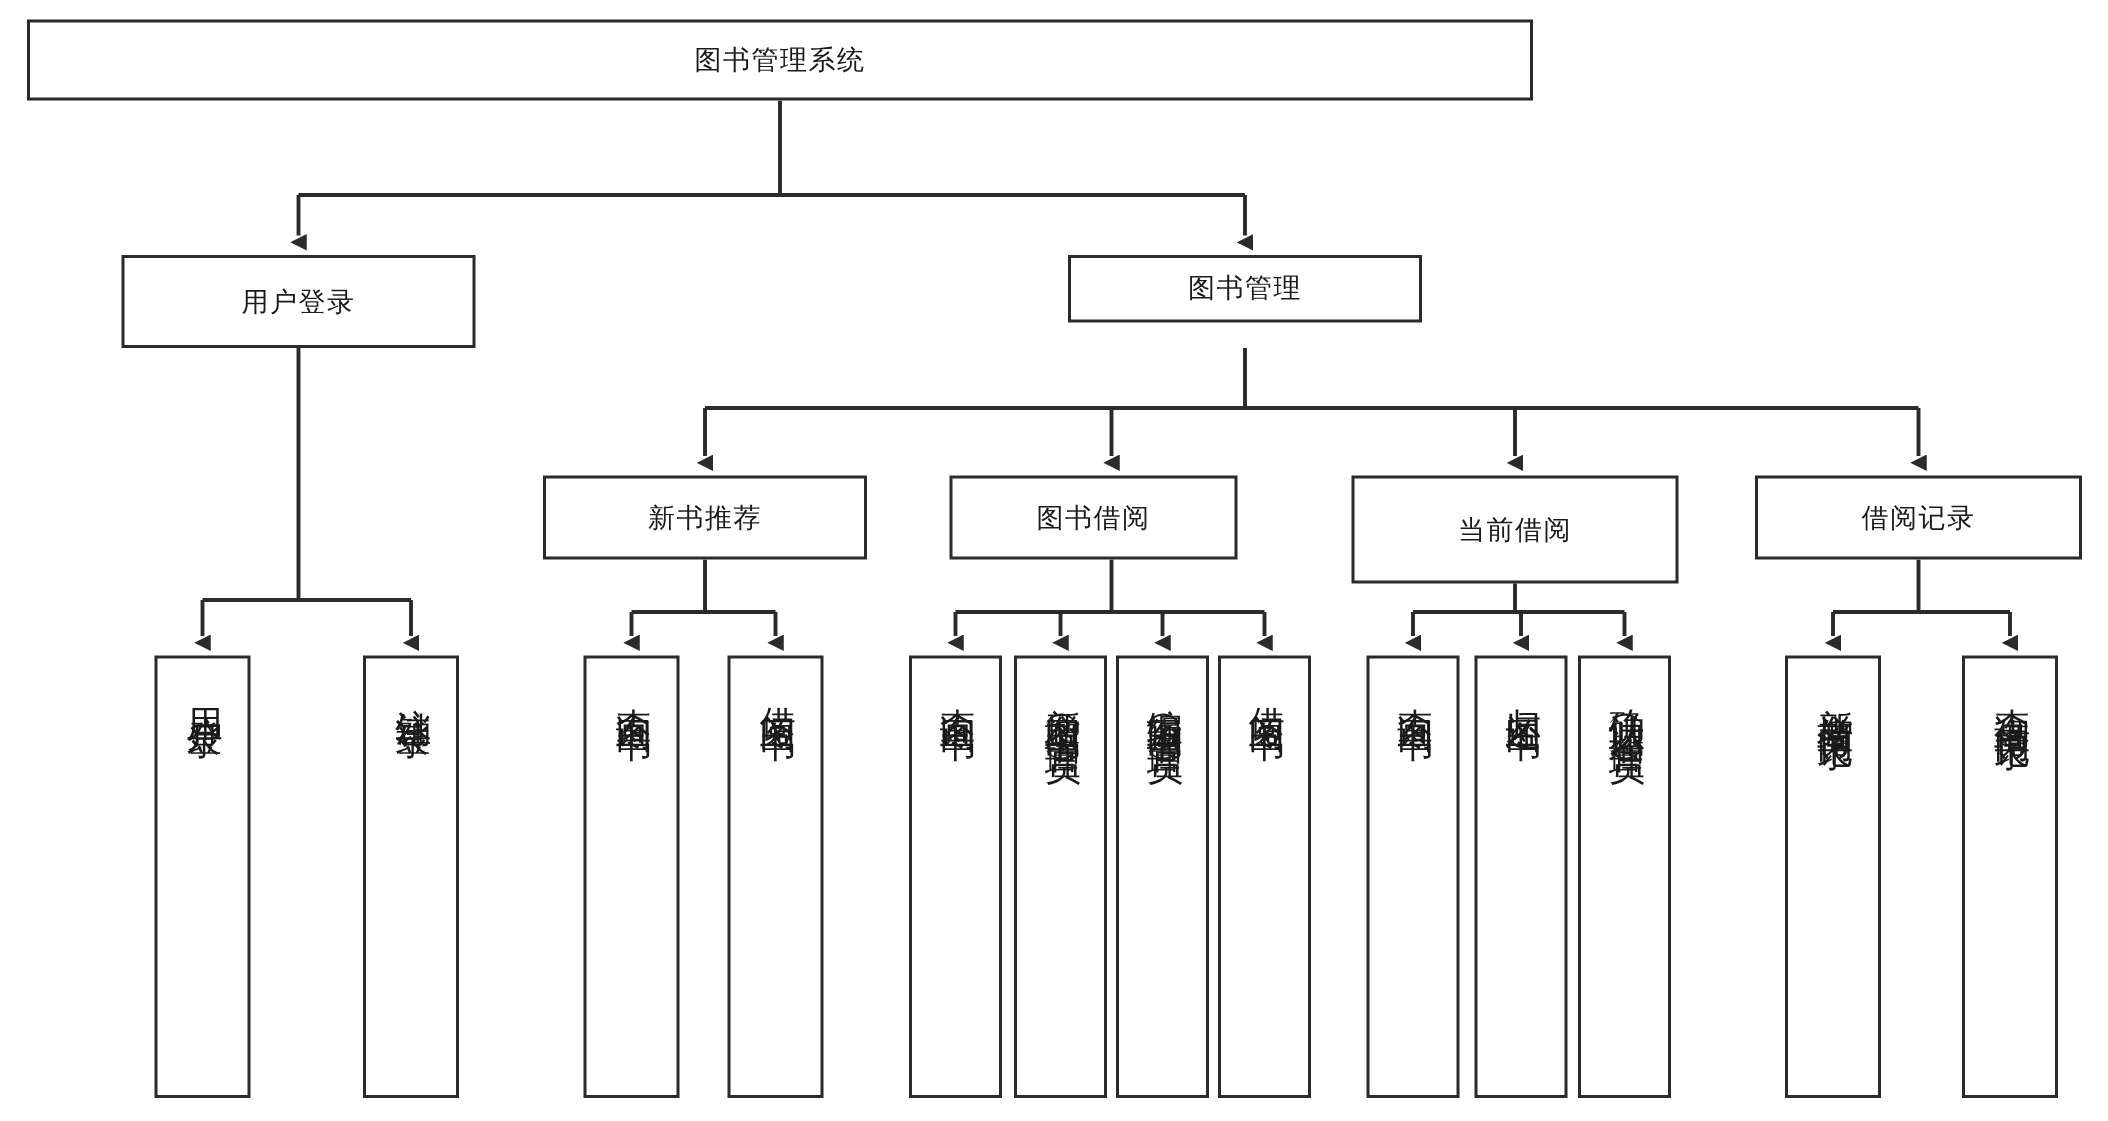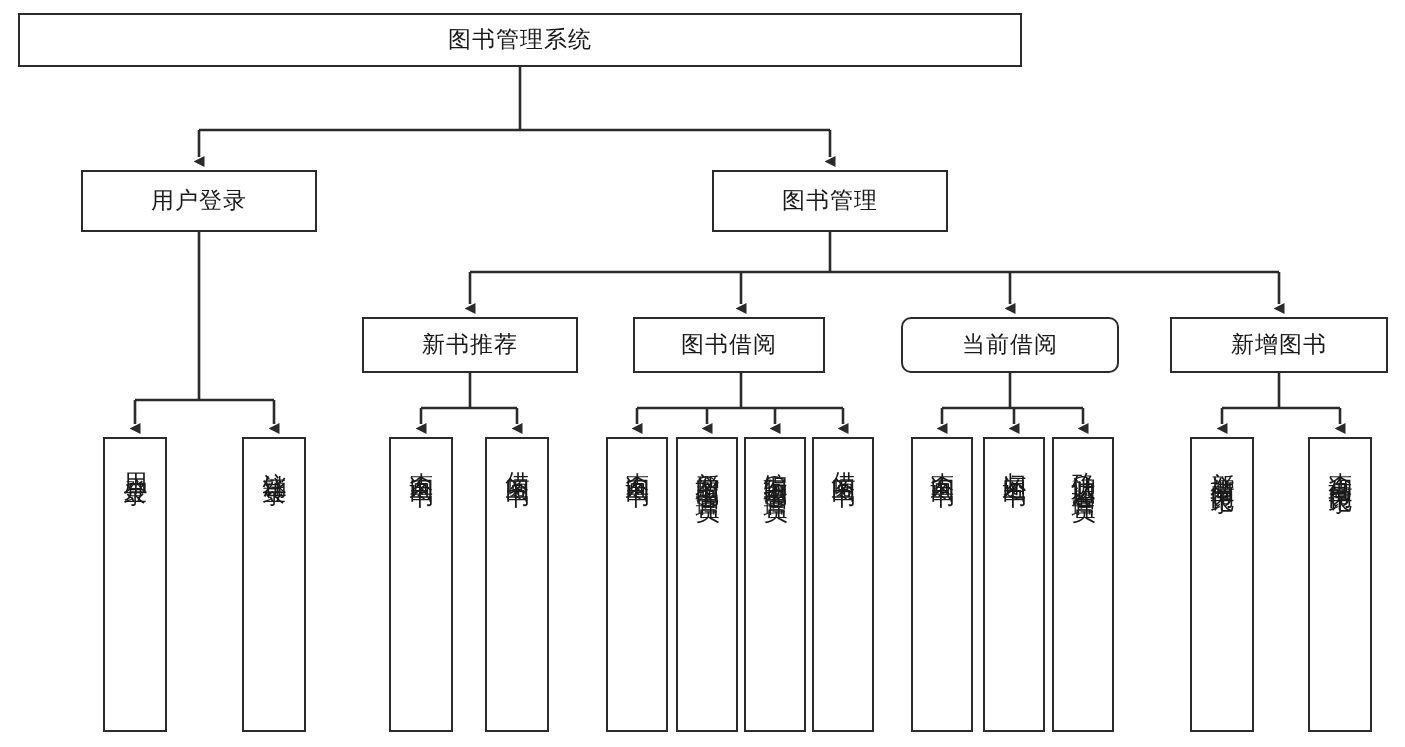--- a/index.html
+++ b/index.html
@@ -30,21 +30,21 @@
     box-sizing: border-box;
     background: #ffffff;
     border: 2.2px solid #2b2b2b;
     display: flex;
     align-items: center;
     justify-content: center;
     color: #1a1a1a;
     line-height: 1.12;
   }
   .node.horiz {
-    font-size: 23px;
+    font-size: 18px;
     letter-spacing: 1px;
   }
   .node.vert {
     align-items: flex-start;
     padding-top: 14px;
   }
   .node.vert .vlabel {
     writing-mode: vertical-rl;
     text-orientation: upright;
     font-size: 24px;
@@ -131,35 +131,35 @@
     </g>
   </svg>
 
   <div class="node horiz" id="n-root" style="left: 18px; top: 13px; width: 1004px; height: 54px;">
     <span>图书管理系统</span>
   </div>
 
   <div class="node horiz" id="n-l2-0" style="left: 81px; top: 170px; width: 236px; height: 62px;">
     <span>用户登录</span>
   </div>
-  <div class="node horiz" id="n-l2-1" style="left: 712px; top: 170px; width: 236px; height: 62px;">
+  <div class="node horiz" id="n-l2-1" style="left: 712px; top: 170px; width: 236px; height: 45px;">
     <span>图书管理</span>
   </div>
 
   <div class="node horiz" id="n-l3-0" style="left: 362px; top: 317px; width: 216px; height: 56px;">
     <span>新书推荐</span>
   </div>
   <div class="node horiz" id="n-l3-1" style="left: 633px; top: 317px; width: 192px; height: 56px;">
     <span>图书借阅</span>
   </div>
-  <div class="node horiz" id="n-l3-2" style="left: 901px; top: 317px; width: 218px; height: 56px; border-radius: 10px;">
+  <div class="node horiz" id="n-l3-2" style="left: 901px; top: 317px; width: 218px; height: 72px;">
     <span>当前借阅</span>
   </div>
   <div class="node horiz" id="n-l3-3" style="left: 1170px; top: 317px; width: 218px; height: 56px;">
-    <span>新增图书</span>
+    <span>借阅记录</span>
   </div>
 
   <div class="node vert" id="n-lf-0" style="left: 103px; top: 437px; width: 64px; height: 295px;">
     <span class="vlabel" style="font-size: 24px; letter-spacing: 4px;">用户登录</span>
   </div>
   <div class="node vert" id="n-lf-1" style="left: 242px; top: 437px; width: 64px; height: 295px;">
     <span class="vlabel" style="font-size: 24px; letter-spacing: 4px;">注销登录</span>
   </div>
   <div class="node vert" id="n-lf-2" style="left: 389px; top: 437px; width: 64px; height: 295px;">
     <span class="vlabel" style="font-size: 24px; letter-spacing: 4px;">查询图书</span>

